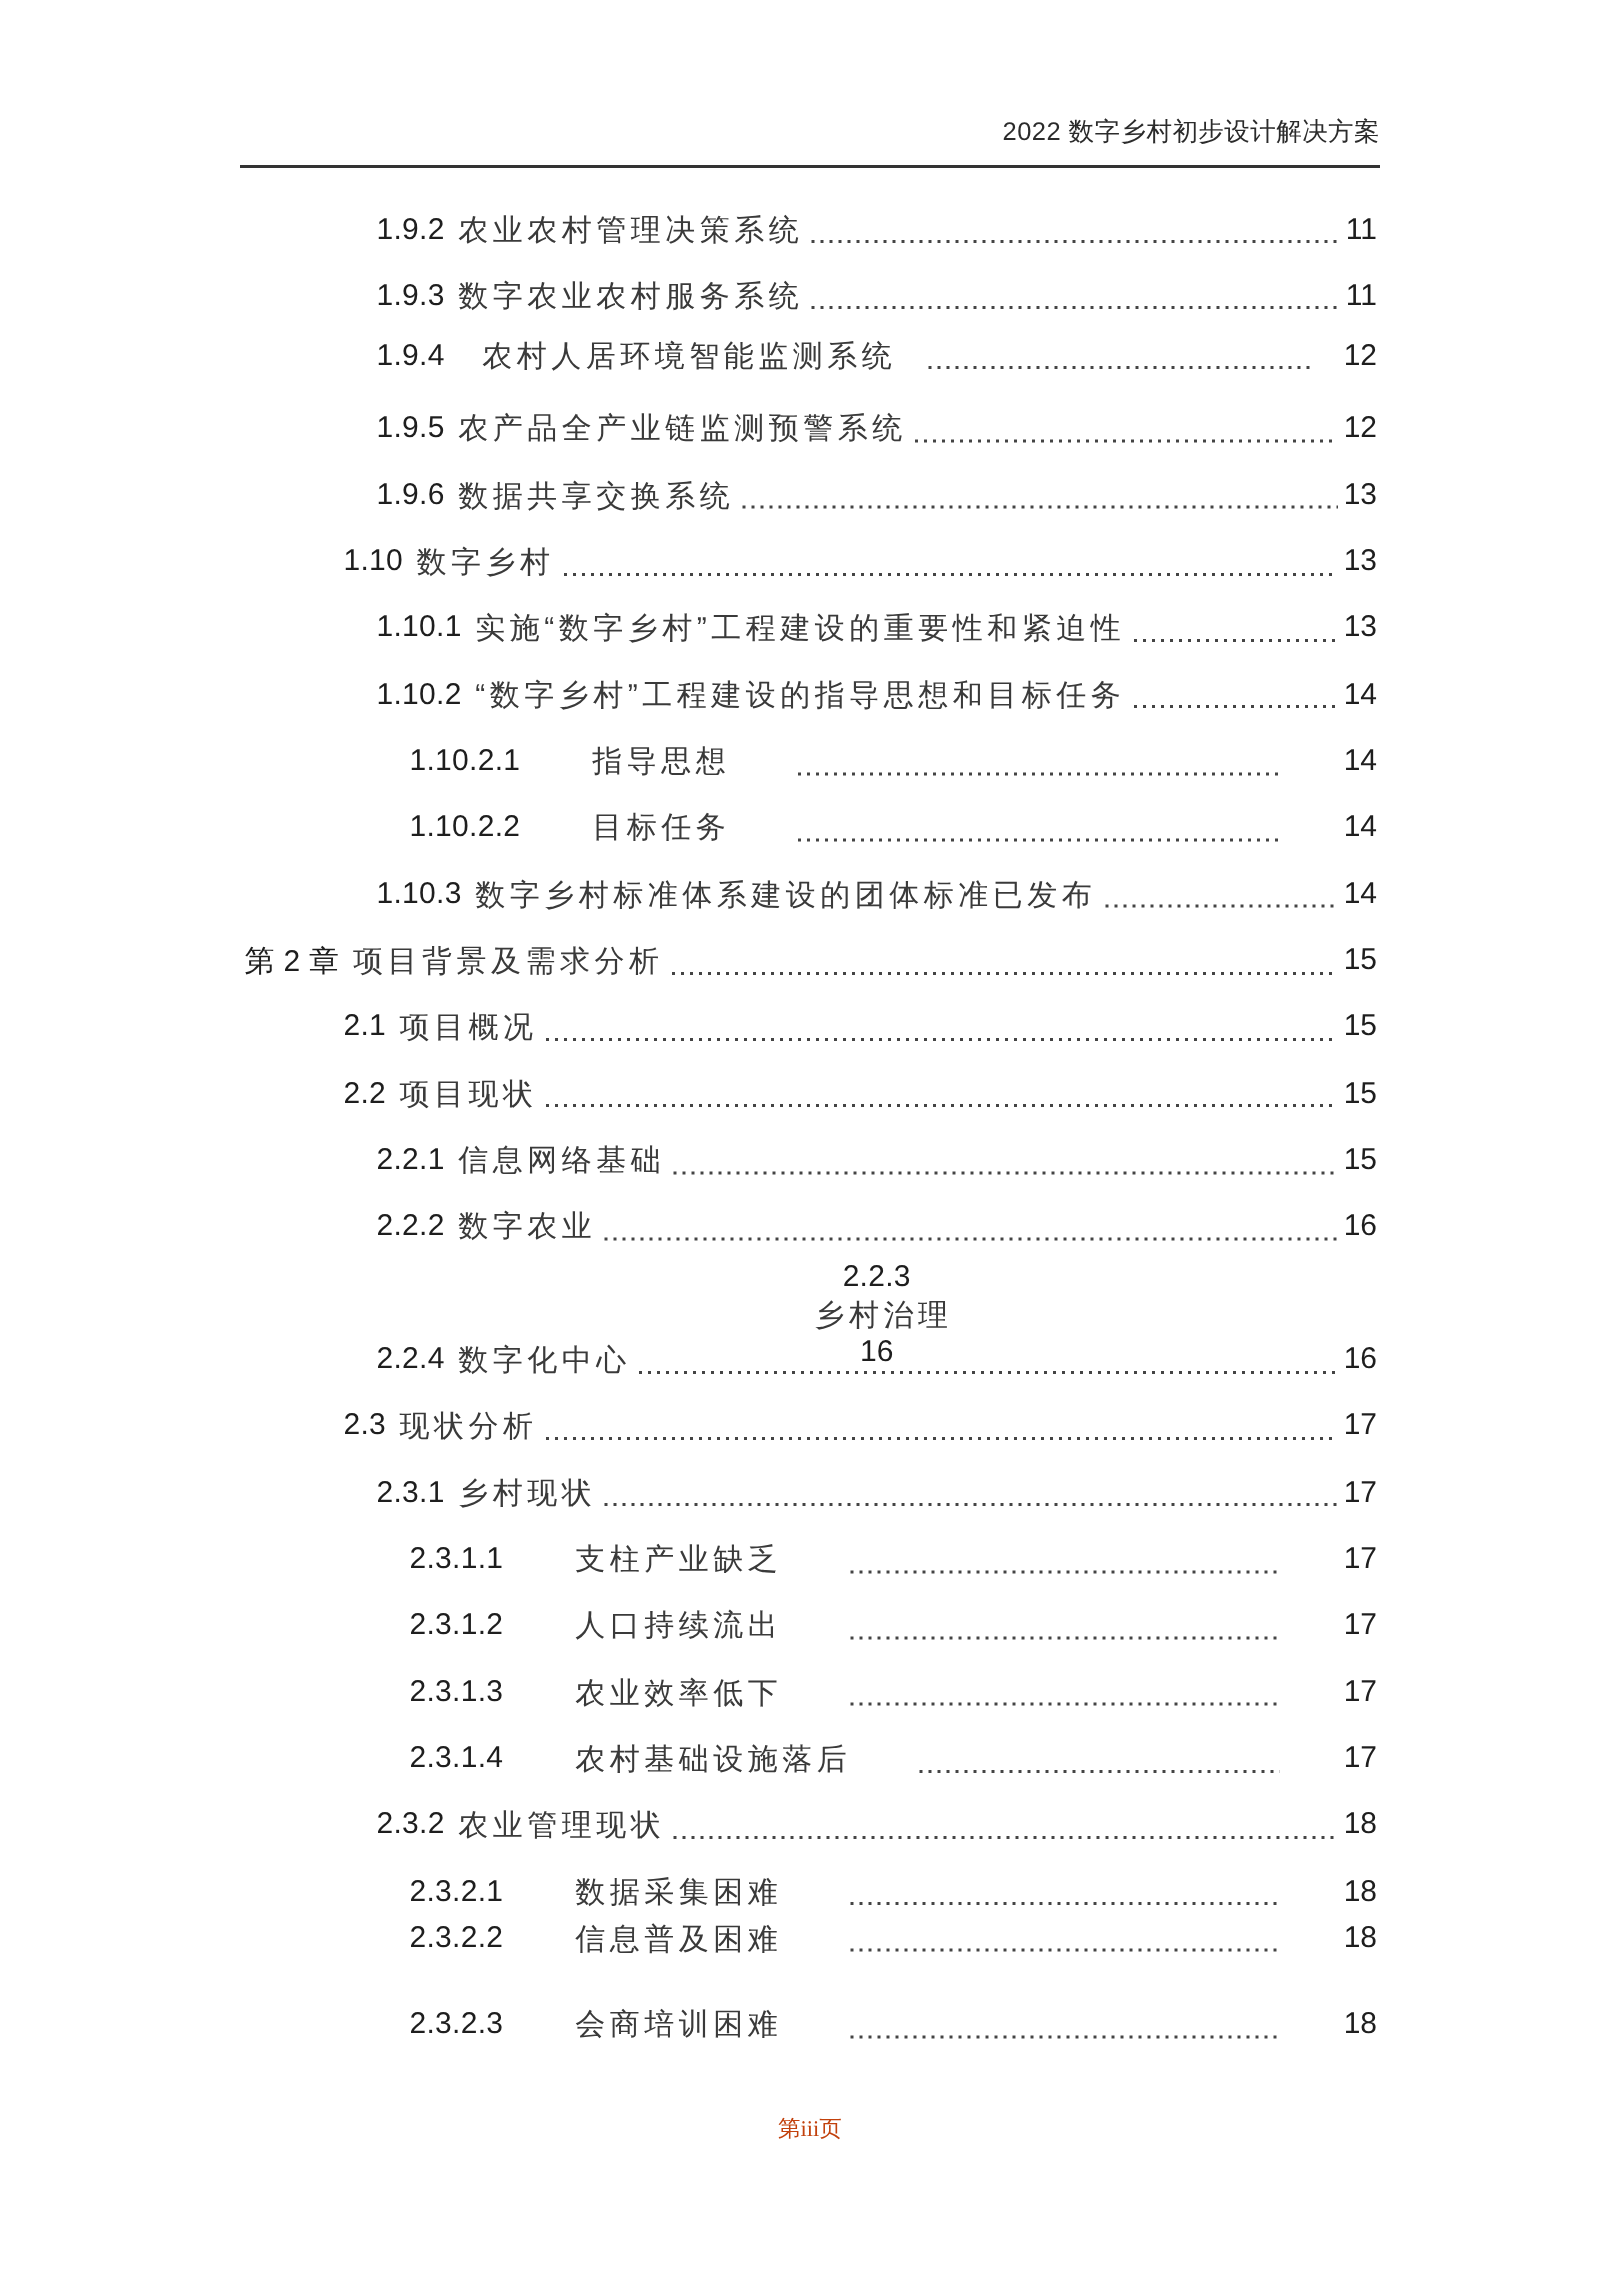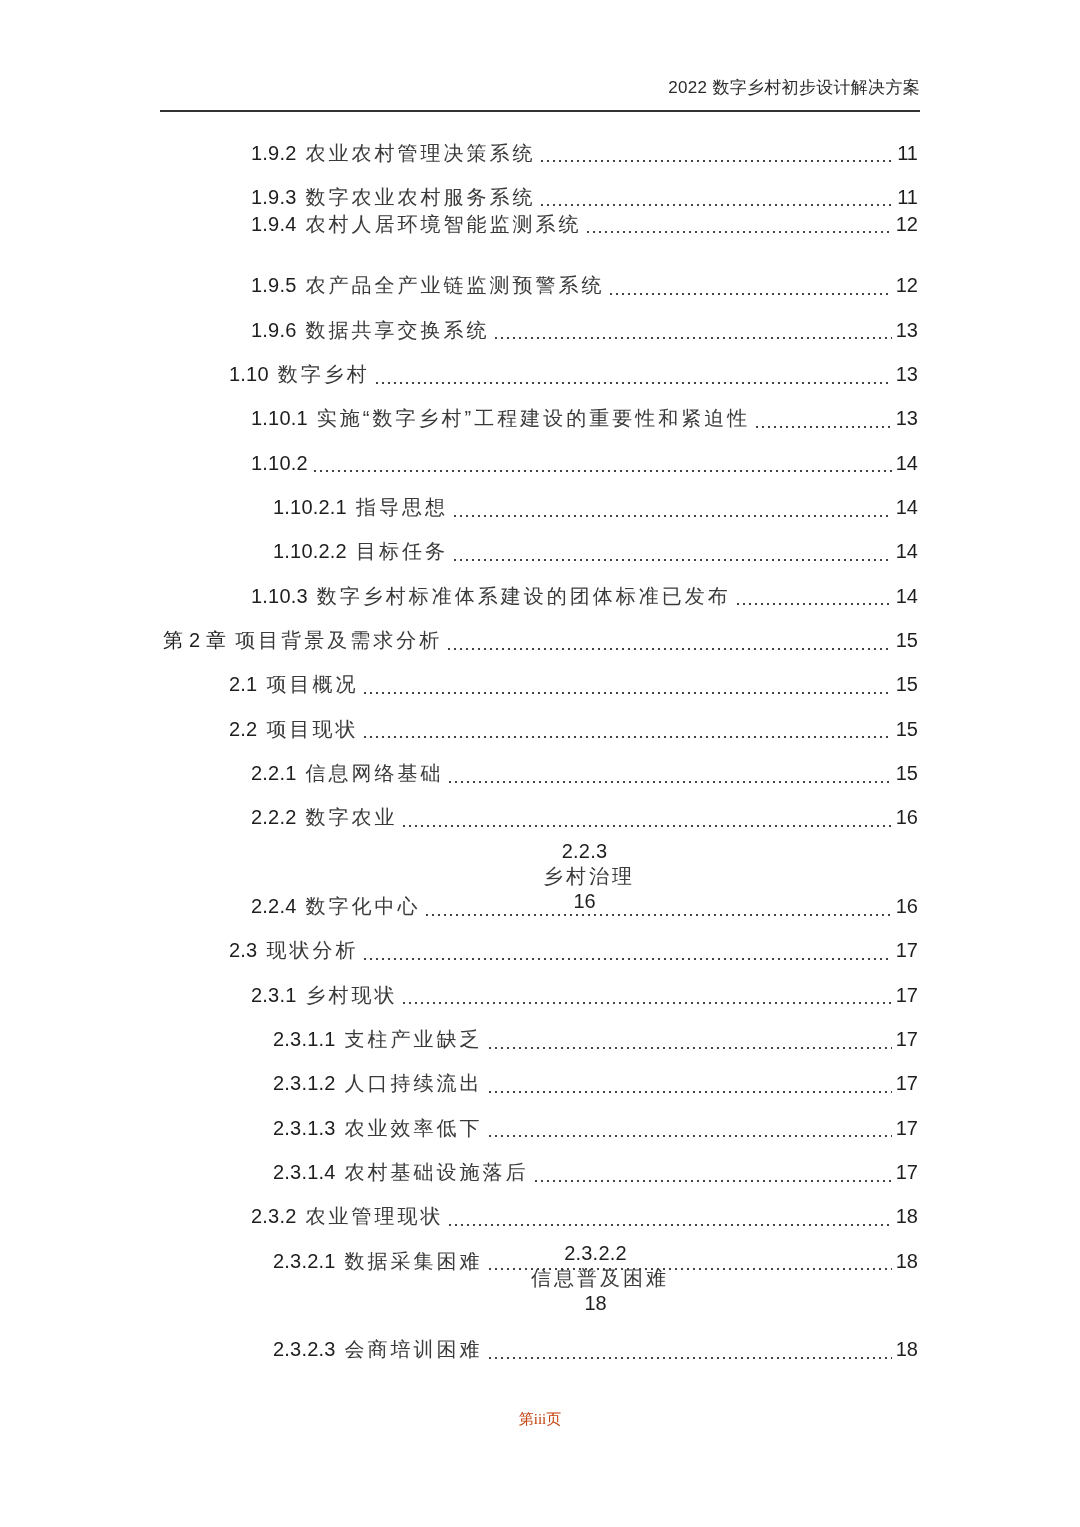--- a/index.html
+++ b/index.html
@@ -11,21 +11,21 @@
   .toc-row { position:absolute; height:44px; display:flex; align-items:center; right:162px; font-size:20px; }
   .toc-num { color:#1e1e1e; white-space:nowrap; letter-spacing:0.2px; }
   .toc-title { color:#3a3a3a; white-space:nowrap; margin-left:9px; letter-spacing:3px; }
   .toc-dots { flex:1; margin:0 4px 0 4px; height:2px; align-self:center; transform:translateY(8px);
               background-image: radial-gradient(circle, #444 1px, transparent 1.2px);
               background-size:6px 2px; background-repeat:repeat-x; }
   .toc-page { color:#1e1e1e; white-space:nowrap; min-width:22px; text-align:right; }
   .lvl0 { left:163px; }
   .lvl1 { left:229px; }
   .lvl2 { left:251px; }
-  .lvl3 { left:273px; }
+  .lvl3 { left:273px;gap:39px; }
   .footer { position:absolute; left:0; width:1080px; top:1410px; text-align:center; font-family:"Liberation Serif", "DejaVu Serif", serif; font-size:15px; color:#c2410c; }
 </style>
 </head>
 <body>
 
 <div class="header-title">2022 数字乡村初步设计解决方案</div>
 <div class="header-rule"></div>
 
 <div class="toc" id="toc">
     <div class="toc-row lvl2" style="top: 0px;">
@@ -33,21 +33,21 @@
       <span class="toc-title">农业农村管理决策系统</span>
       <span class="toc-dots"></span>
       <span class="toc-page">11</span>
     </div>
     <div class="toc-row lvl2" style="top: 44.33px;">
       <span class="toc-num">1.9.3</span>
       <span class="toc-title">数字农业农村服务系统</span>
       <span class="toc-dots"></span>
       <span class="toc-page">11</span>
     </div>
-    <div class="toc-row lvl2" style="top: 71px;">
+    <div class="toc-row lvl2" style="top: 84px; gap: 16px;">
       <span class="toc-num">1.9.4</span>
       <span class="toc-title">农村人居环境智能监测系统</span>
       <span class="toc-dots"></span>
       <span class="toc-page">12</span>
     </div>
     <div class="toc-row lvl2" style="top: 132.99px;">
       <span class="toc-num">1.9.5</span>
       <span class="toc-title">农产品全产业链监测预警系统</span>
       <span class="toc-dots"></span>
       <span class="toc-page">12</span>
@@ -65,20 +65,21 @@
       <span class="toc-page">13</span>
     </div>
     <div class="toc-row lvl2" style="top: 265.98px;">
       <span class="toc-num">1.10.1</span>
       <span class="toc-title">实施“数字乡村”工程建设的重要性和紧迫性</span>
       <span class="toc-dots"></span>
       <span class="toc-page">13</span>
     </div>
     <div class="toc-row lvl2" style="top: 310.31px;">
       <span class="toc-num">1.10.2</span>
+      <span class="toc-title">“数字乡村”工程建设的指导思想和目标任务</span>
       <span class="toc-dots"></span>
       <span class="toc-page">14</span>
     </div>
     <div class="toc-row lvl3" style="top: 354.64px;">
       <span class="toc-num">1.10.2.1</span>
       <span class="toc-title">指导思想</span>
       <span class="toc-dots"></span>
       <span class="toc-page">14</span>
     </div>
     <div class="toc-row lvl3" style="top: 398.97px;">
@@ -176,21 +177,21 @@
       <span class="toc-title">农业管理现状</span>
       <span class="toc-dots"></span>
       <span class="toc-page">18</span>
     </div>
     <div class="toc-row lvl3" style="top: 1108.25px;">
       <span class="toc-num">2.3.2.1</span>
       <span class="toc-title">数据采集困难</span>
       <span class="toc-dots"></span>
       <span class="toc-page">18</span>
     </div>
-    <div class="toc-row lvl3" style="top: 1111px; flex-direction: column;">
+    <div class="toc-row lvl3" style="top: 1139px;">
       <span class="toc-num">2.3.2.2</span>
       <span class="toc-title">信息普及困难</span>
       <span class="toc-dots"></span>
       <span class="toc-page">18</span>
     </div>
     <div class="toc-row lvl3" style="top: 1196.91px;">
       <span class="toc-num">2.3.2.3</span>
       <span class="toc-title">会商培训困难</span>
       <span class="toc-dots"></span>
       <span class="toc-page">18</span>

